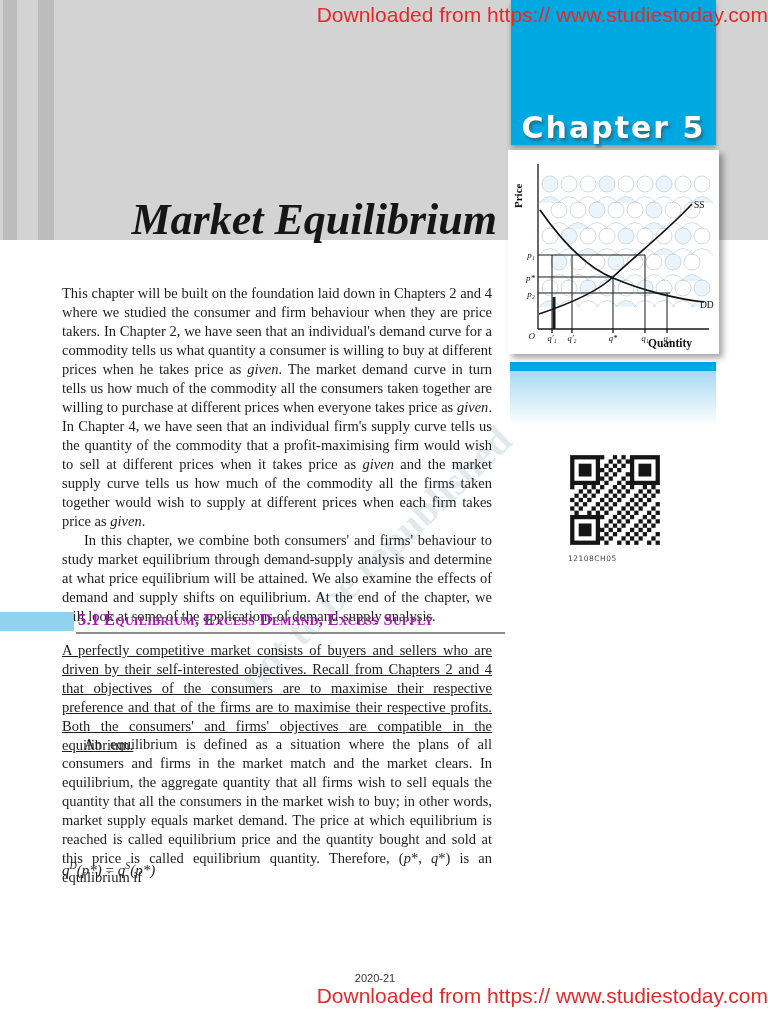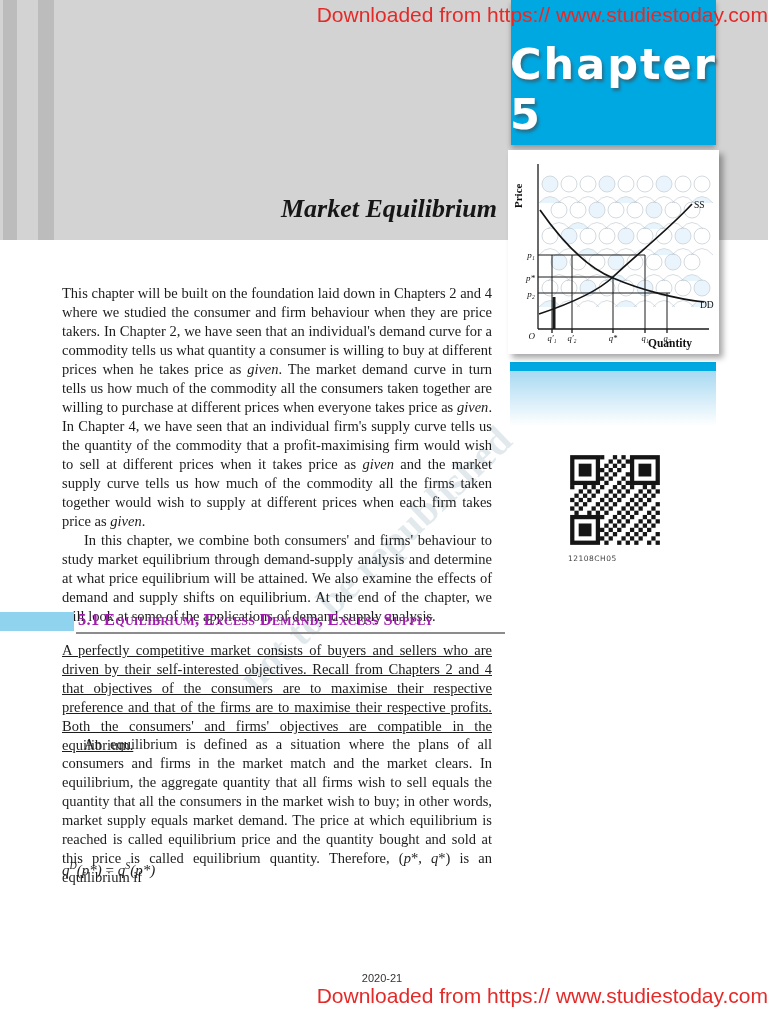--- a/index.html
+++ b/index.html
@@ -11,24 +11,24 @@
   .vbar1{left:3px;width:14px;}
   .vbar2{left:38px;width:16px;}
   .dl-text{position:absolute;left:0;width:768px;text-align:right;
            font-family:"Liberation Sans", sans-serif;color:#e42a28;font-size:21px;z-index:6;}
   .dl-top{top:3px;}
   .dl-bottom{top:984px;}
   .chapter-box{position:absolute;left:511px;top:0;width:205px;height:145px;background:#00a8e2;
                z-index:3;display:flex;align-items:flex-end;justify-content:center;
                box-shadow:0 3px 5px rgba(0,0,0,0.30);}
   .chapter-box span{font-family:"DejaVu Sans", sans-serif;font-weight:bold;color:#ffffff;
-                    font-size:43px;letter-spacing:2px;padding-bottom:6px;
+                    font-size:30px;letter-spacing:2px;
                     text-shadow:2px 3px 3px rgba(70,70,70,0.55);}
   .page-title{position:absolute;left:0;top:194px;width:497px;text-align:right;
-              font-style:italic;font-weight:bold;font-size:26px;color:#161616;z-index:2;}
+              font-style:italic;font-weight:bold;font-size:44px;color:#161616;z-index:2;}
   
   .fig-card{position:absolute;left:508px;top:150px;width:211px;height:204px;background:#ffffff;
             z-index:4;box-shadow:4px 4px 6px rgba(0,0,0,0.35);}
   .blue-band{position:absolute;left:510px;top:362px;width:206px;height:64px;}
   .blue-band .strip{height:9px;background:#00a8e2;}
   .blue-band .fade{height:55px;background:linear-gradient(180deg,#a8d9f2 0%,#ffffff 100%);}
   
   .qr-wrap{position:absolute;left:568px;top:453px;width:94px;z-index:2;}
   .qr-caption{width:94px;font-family:"DejaVu Sans", sans-serif;
               font-size:7.5px;color:#444;letter-spacing:0.5px;margin-top:3px;}
@@ -42,21 +42,21 @@
   .indent{text-indent:22px;}
   .p1{top:284px;} .p2{top:531px;} .p3{top:641px;text-decoration:underline;} .p4{top:735px;}
   .sec-accent{position:absolute;left:0;top:612px;width:74px;height:19px;background:#8fd3ee;z-index:1;}
   .sec-heading{position:absolute;left:78px;top:610px;width:430px;font-weight:bold;font-size:16.5px;
                color:#a21caf;font-variant:small-caps;letter-spacing:0.3px;z-index:1;}
   .sec-underline{position:absolute;left:76px;top:632px;width:429px;border-top:2.5px solid #8c8c8c;z-index:1;}
   .equation{position:absolute;left:62px;top:860px;width:430px;text-align:left;
             font-size:15px;color:#1c1c1c;z-index:1;}
   .equation i{font-family:"Liberation Serif", serif;}
   .equation sup{font-size:10px;font-style:italic;}
-  .page-year{position:absolute;left:16px;top:972px;width:732px;text-align:center;
+  .page-year{position:absolute;left:9px;top:972px;width:732px;text-align:center;
              font-family:"Liberation Sans", sans-serif;font-size:11px;color:#333;z-index:5;}
   
   .fig-card svg text{font-family:"Liberation Serif", serif;}
   b, .para b{font-weight:normal;}
 </style>
 </head>
 <body>
 
 <div id="page">
 

